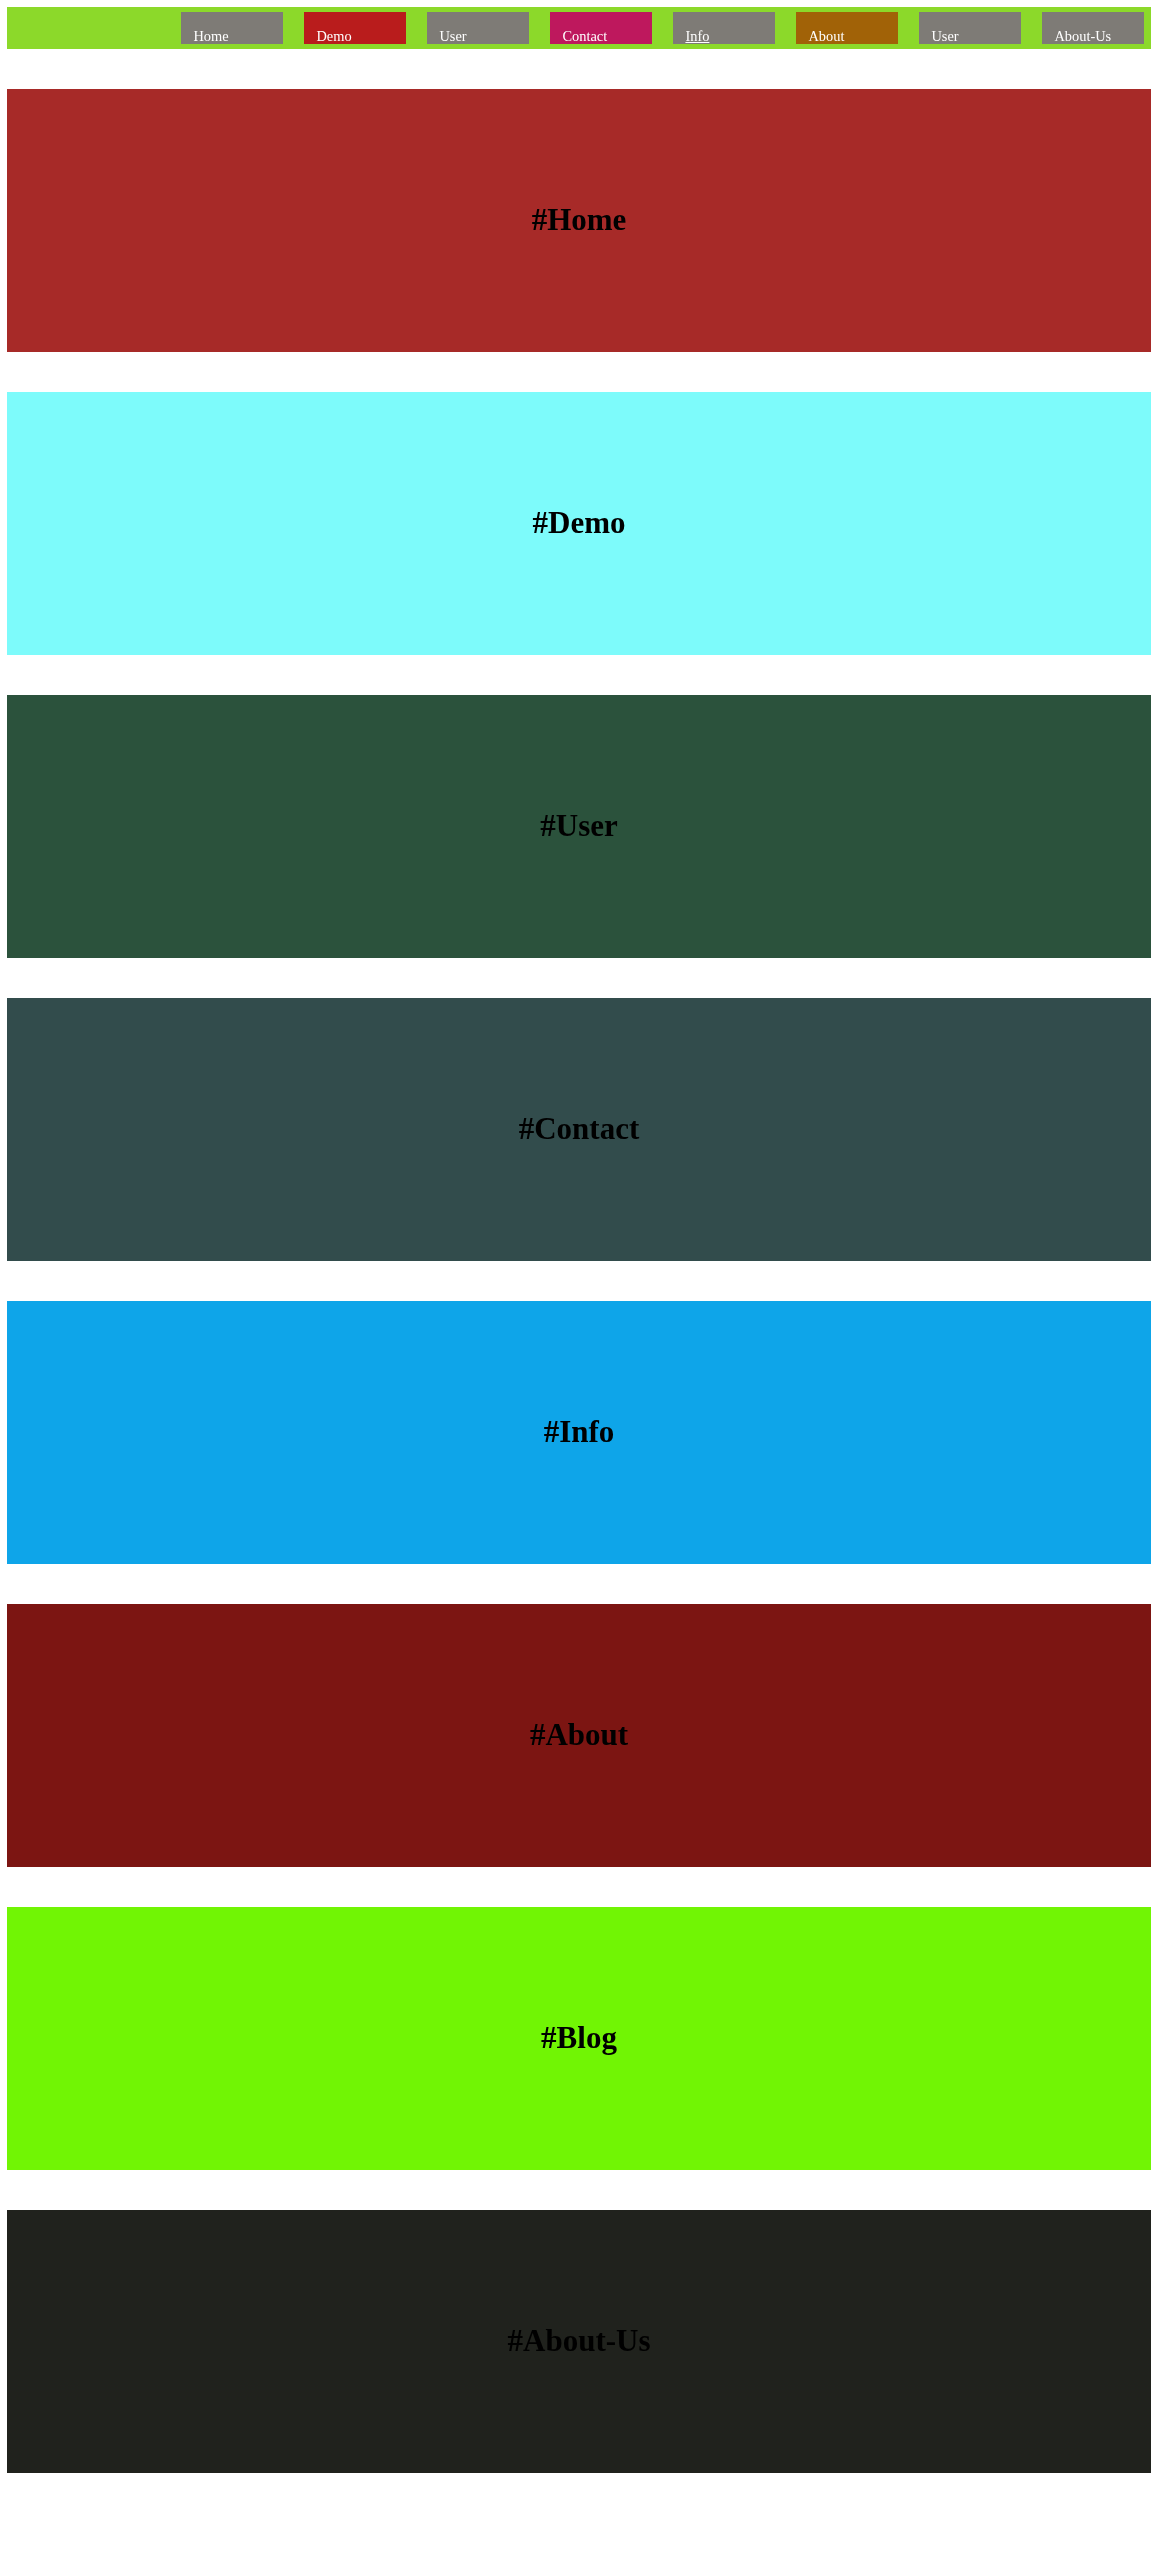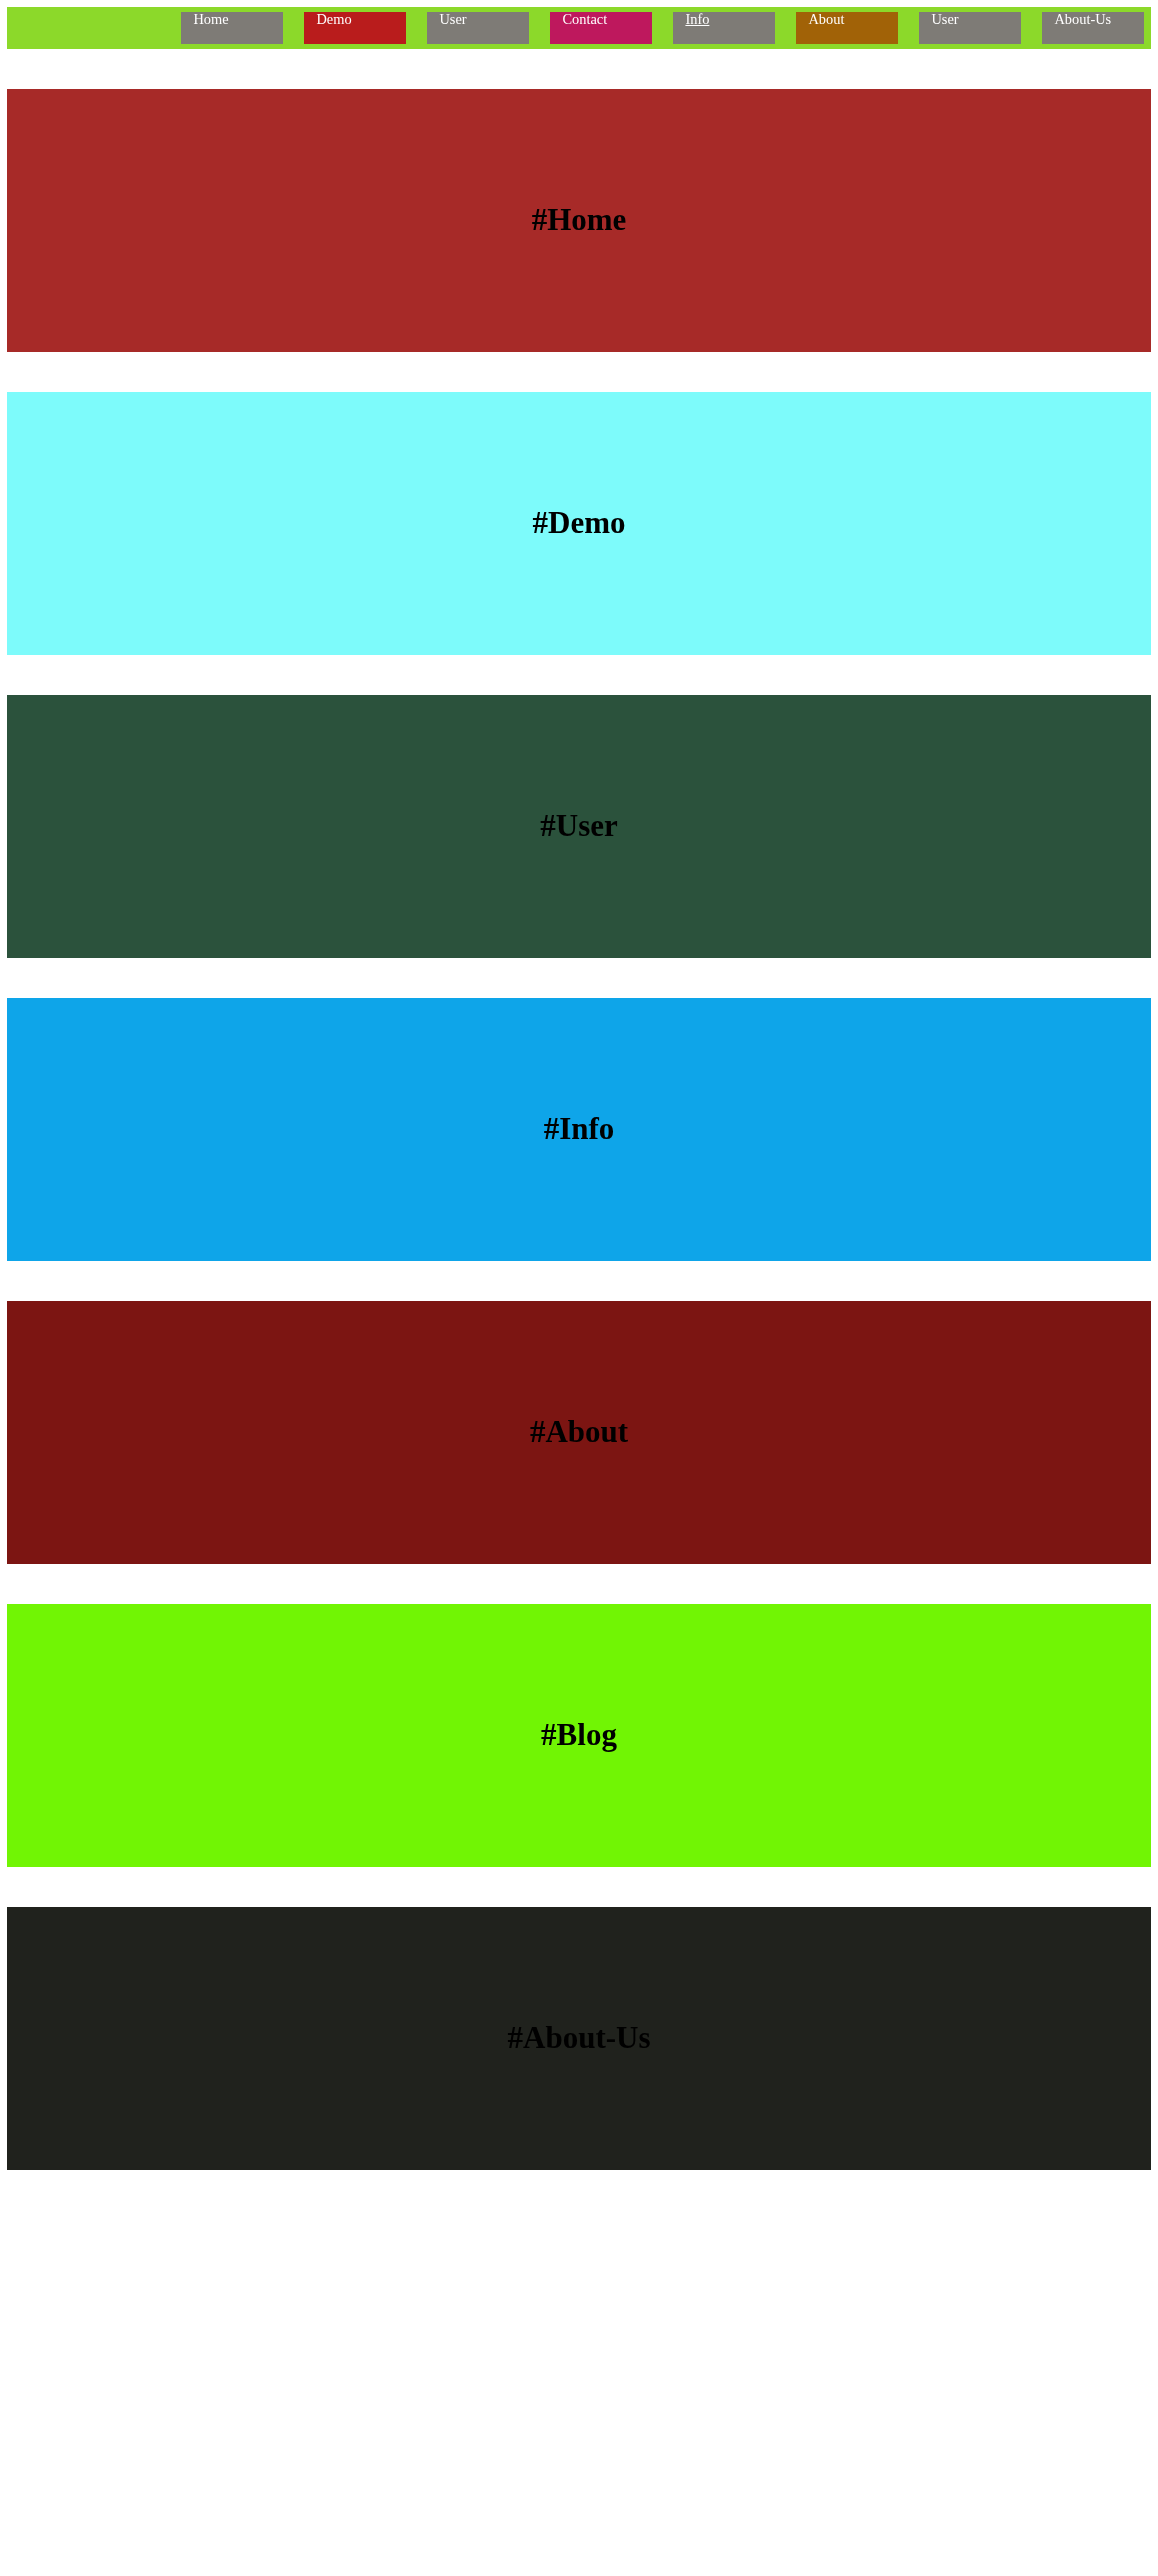--- a/index.html
+++ b/index.html
@@ -38,21 +38,21 @@
     flex-direction: row;
     align-items: center;
   }
   .nav-item {
     background: #7E7B76;
     margin-right: 21px;
     height: 32px;
     width: 102px;
     box-sizing: border-box;
     display: flex;
-    align-items: flex-start;
+    align-items: flex-end;
   }
   .nav-item:last-child {
     margin-right: 6.8px;
   }
   .nav-link {
     color: #ffffff;
     text-decoration: none;
     font-size: 14.4px;
     line-height: 1;
     padding-left: 12px;
@@ -124,20 +124,23 @@
   <div class="sections">
       <div class="section" id="Home" style="background: rgb(167, 42, 40);">
         <h1 class="section-title" style="color: rgb(0, 0, 0);">#Home</h1>
       </div>
       <div class="section" id="Demo" style="background: rgb(125, 251, 251);">
         <h1 class="section-title" style="color: rgb(0, 0, 0);">#Demo</h1>
       </div>
       <div class="section" id="User" style="background: rgb(43, 82, 60);">
         <h1 class="section-title" style="color: rgb(0, 0, 0);">#User</h1>
       </div>
+      <div class="section" id="Contact" style="background: rgb(50, 76, 76);">
+        <h1 class="section-title" style="color: rgb(0, 0, 0);">#Contact</h1>
+      </div>
       <div class="section" id="Info" style="background: #0ea5e9;">
         <h1 class="section-title" style="color: rgb(0, 0, 0);">#Info</h1>
       </div>
       <div class="section" id="About" style="background: rgb(124, 21, 18);">
         <h1 class="section-title" style="color: rgb(0, 0, 0);">#About</h1>
       </div>
       <div class="section" id="Blog" style="background: rgb(113, 245, 4);">
         <h1 class="section-title" style="color: rgb(0, 0, 0);">#Blog</h1>
       </div>
       <div class="section" id="About-Us" style="background: rgb(32, 34, 29);">

